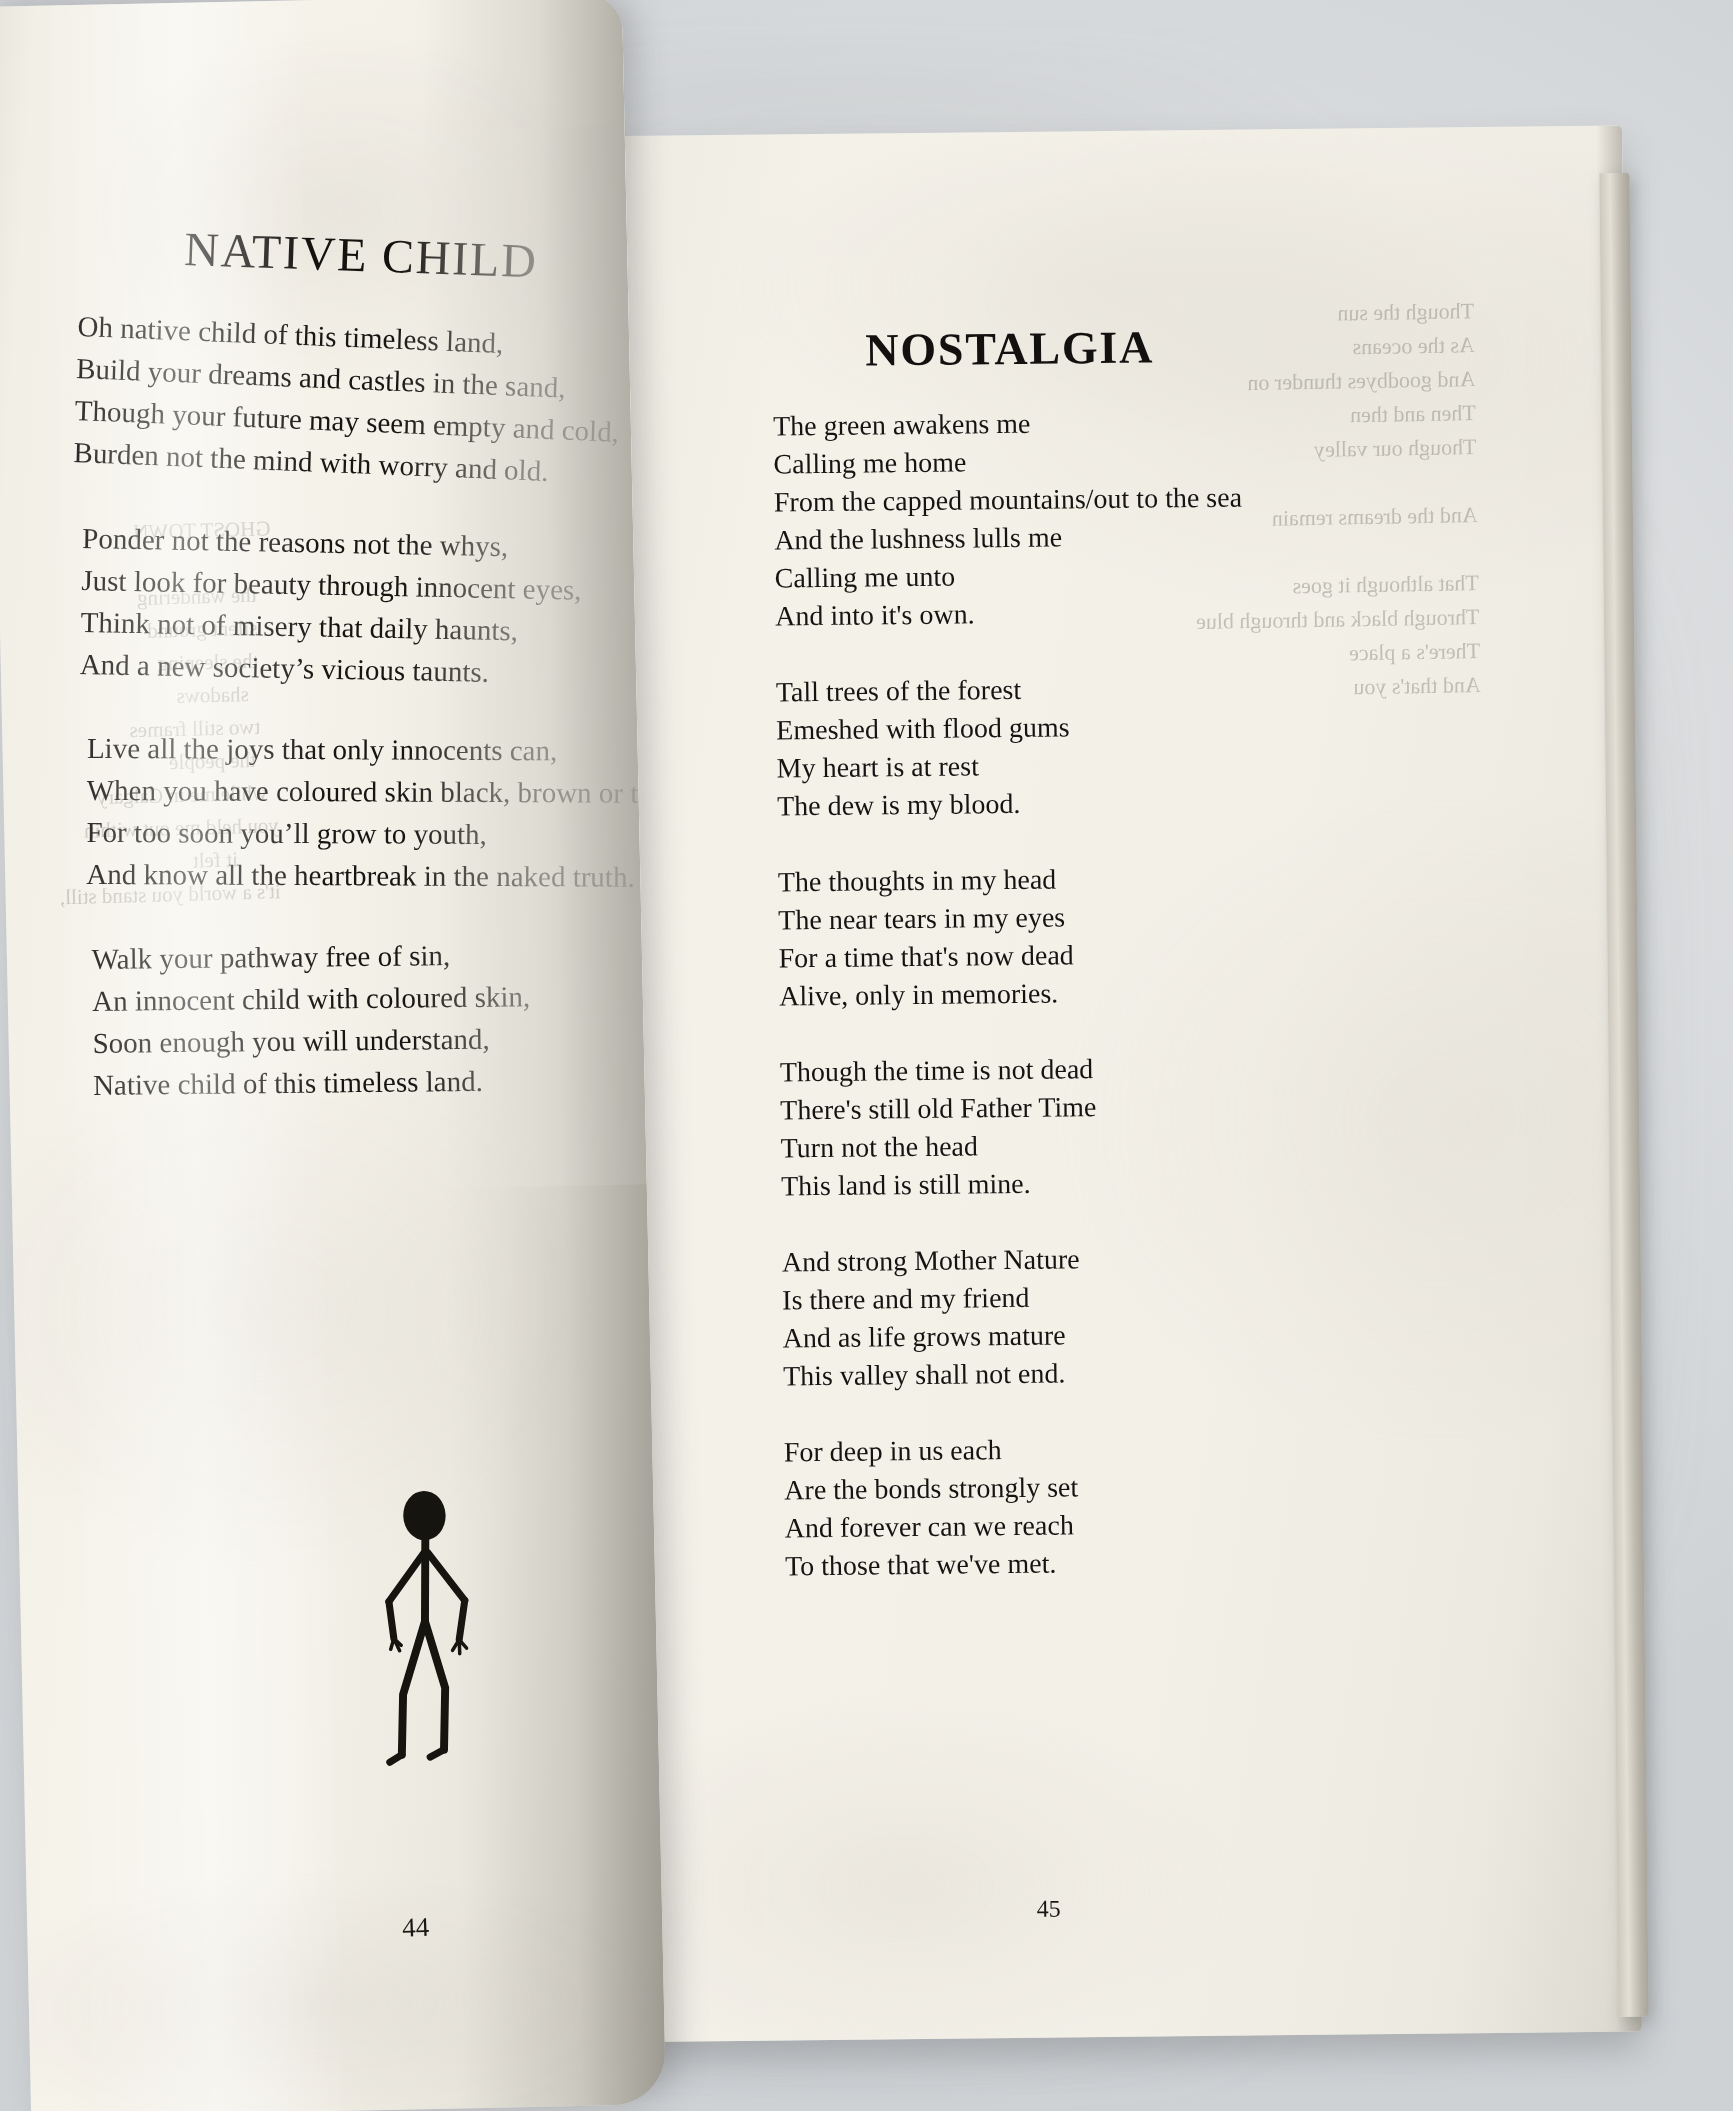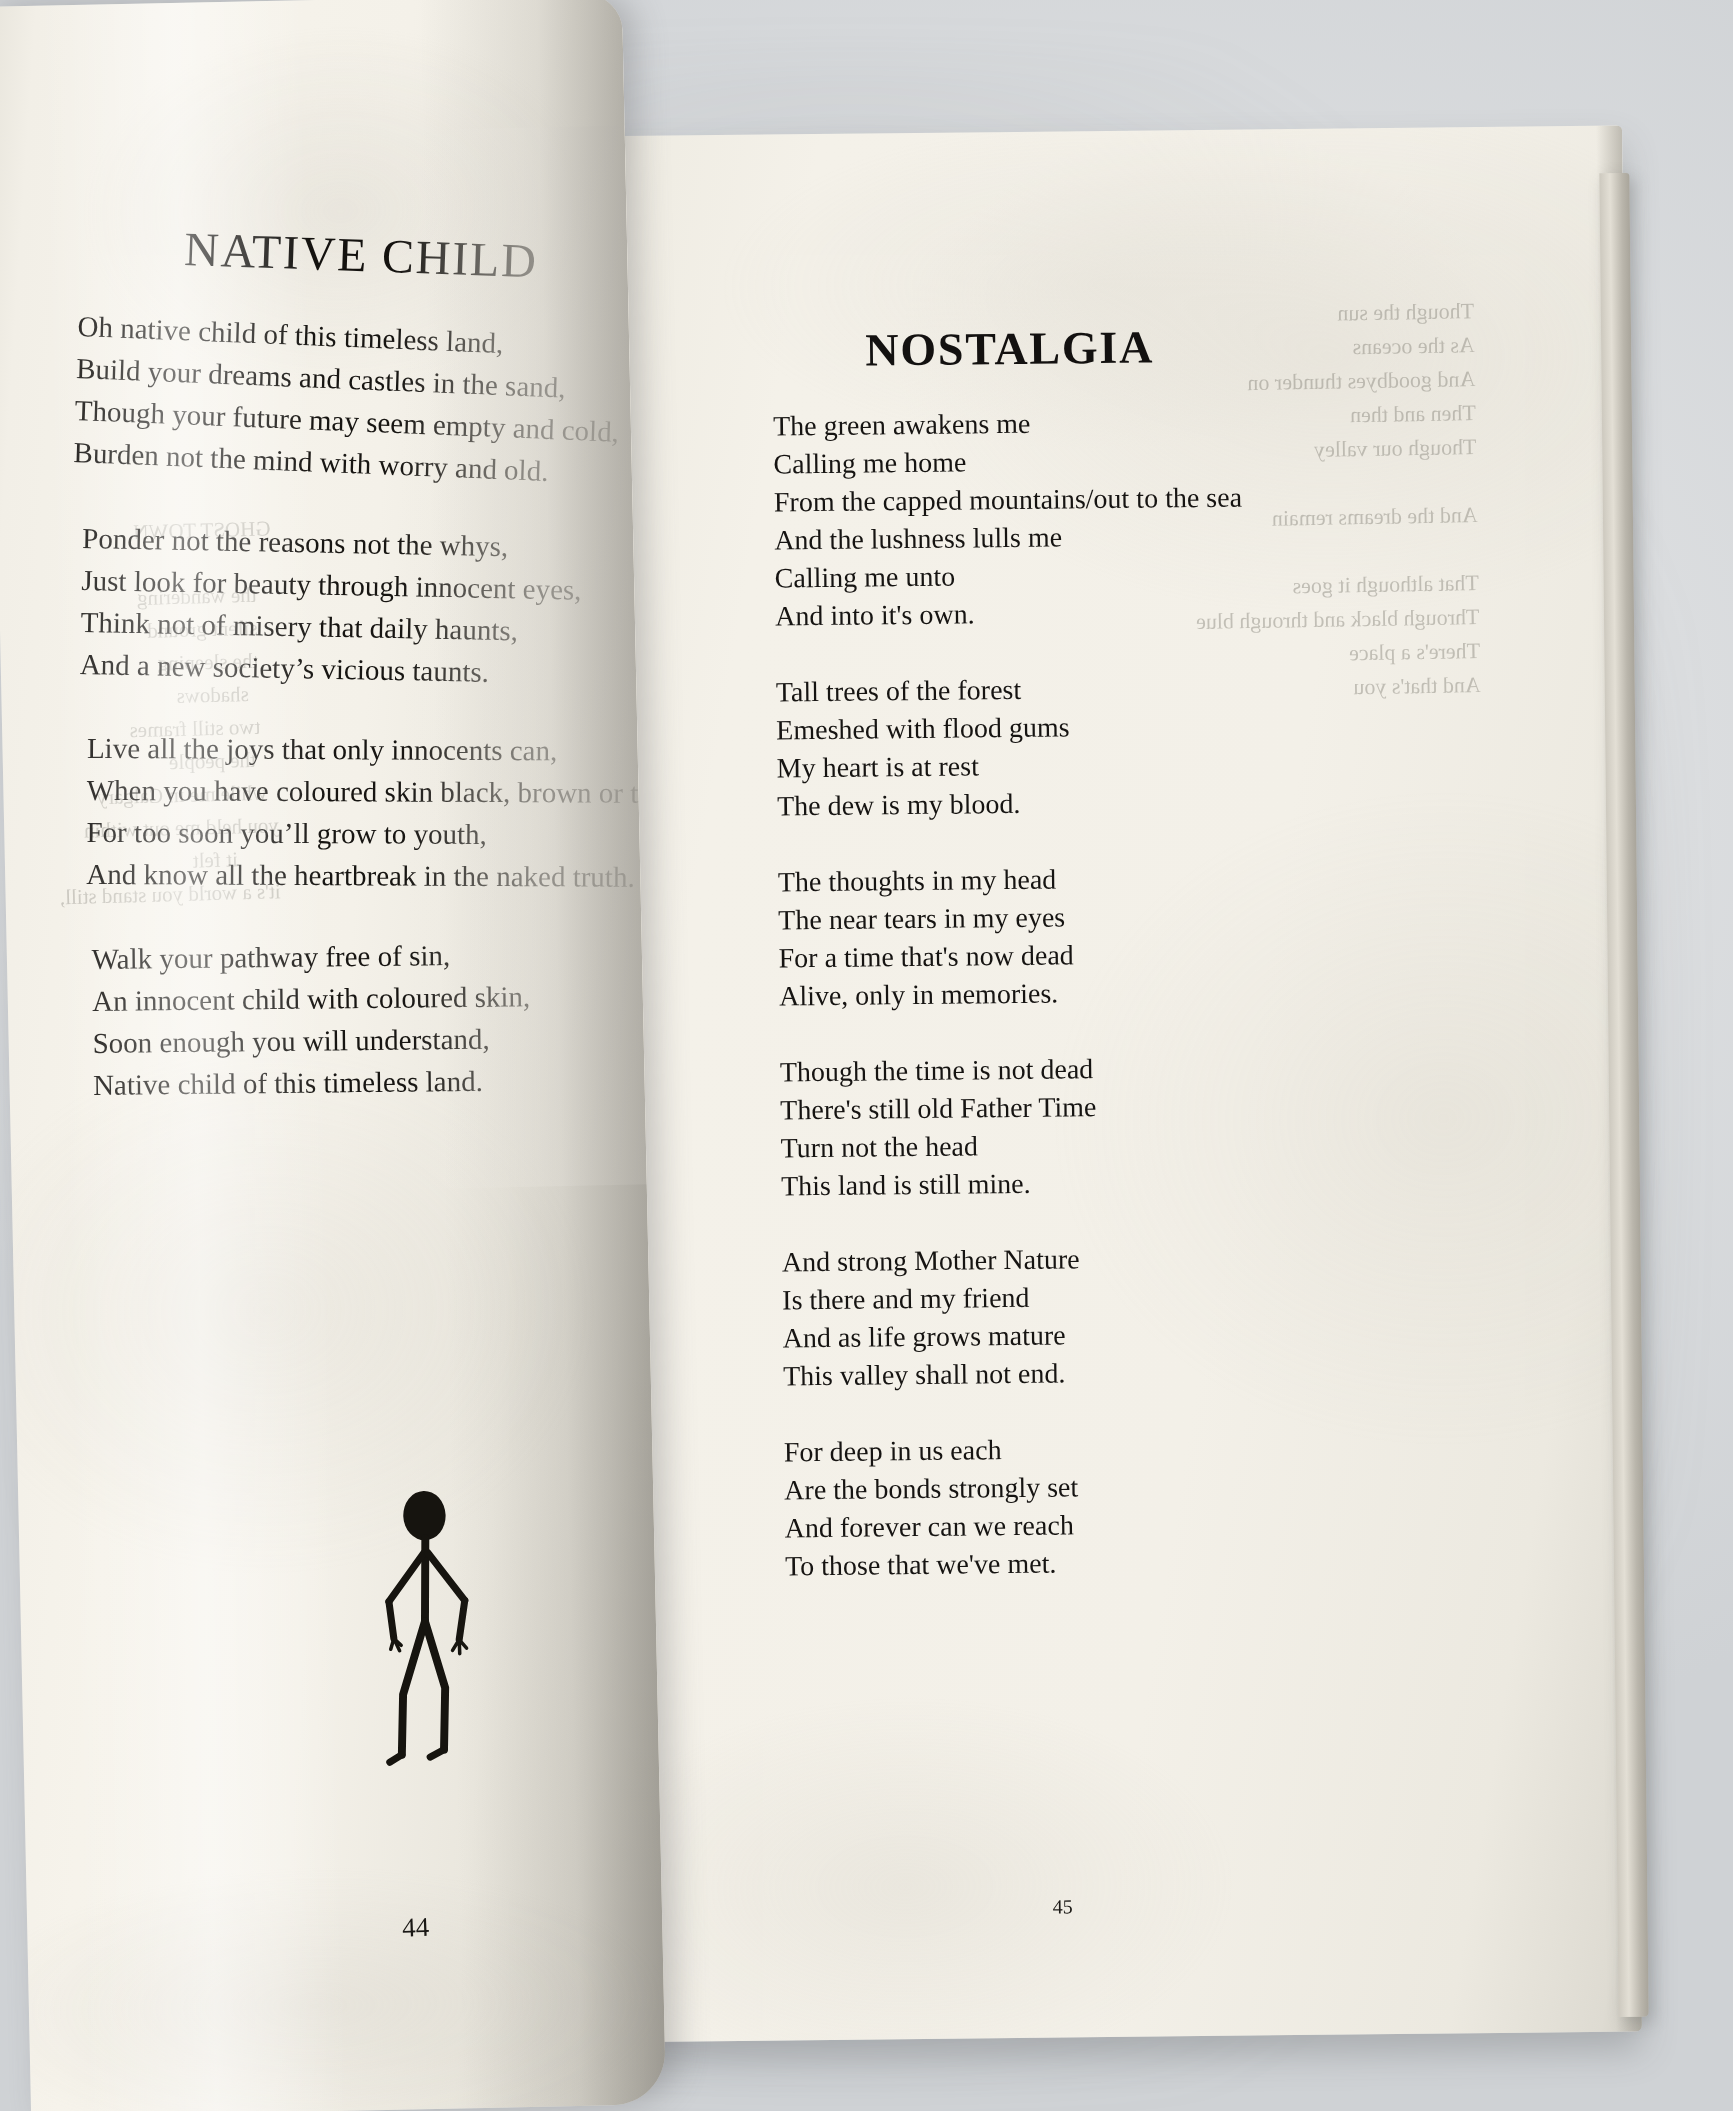--- a/index.html
+++ b/index.html
@@ -193,22 +193,22 @@
   }
   .r-stanza {
     font-size: 28px;
     line-height: 38px;
     color: #161412;
     margin: 0 0 38px 0;
     white-space: pre-wrap;
   }
   #page-num-right {
     position: absolute;
-    left: 462px; top: 1764px;
-    font-size: 20px;
+    left: 446px; top: 1764px;
+    font-size: 24px;
     color: #1a1815;
   }
 
   
   #page-stack {
     position: absolute;
     left: 1609px; top: 173px;
     width: 30px; height: 1844px;
     background: linear-gradient(to right, #cdc9bf, #e3dfd5 35%, #bab6ac 75%, #a9a59b);
     transform: rotate(-0.6deg);

